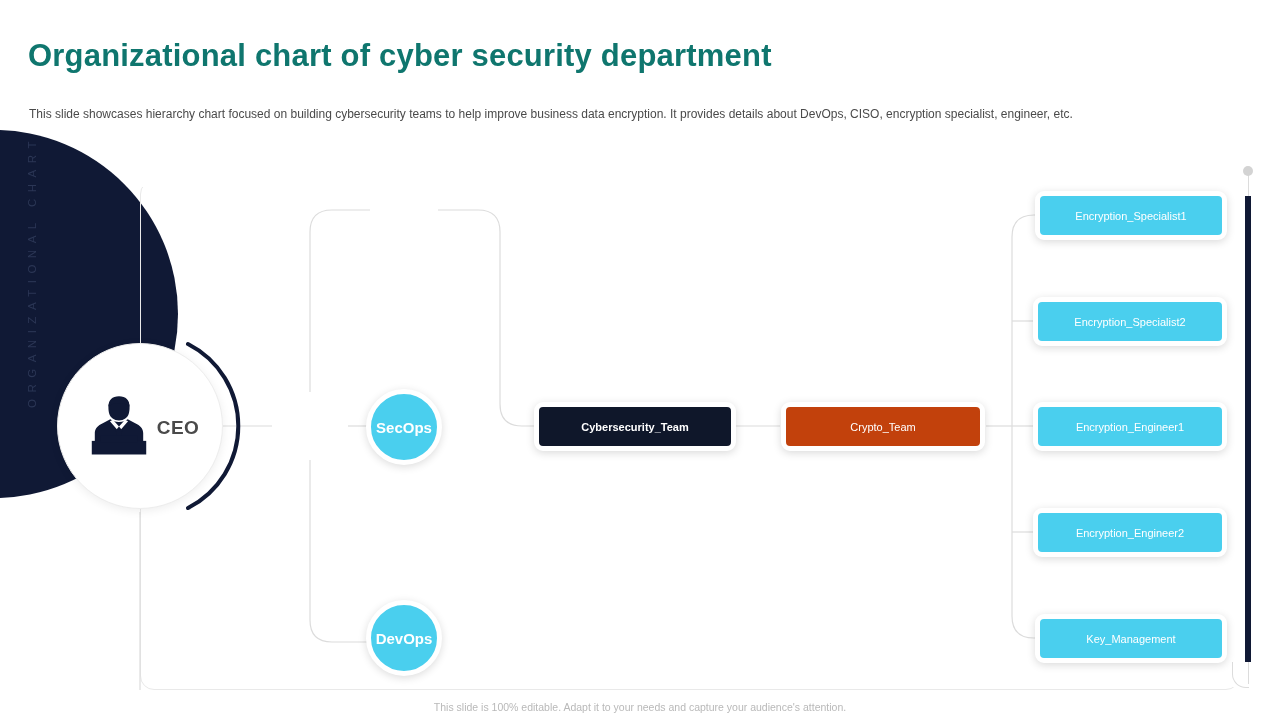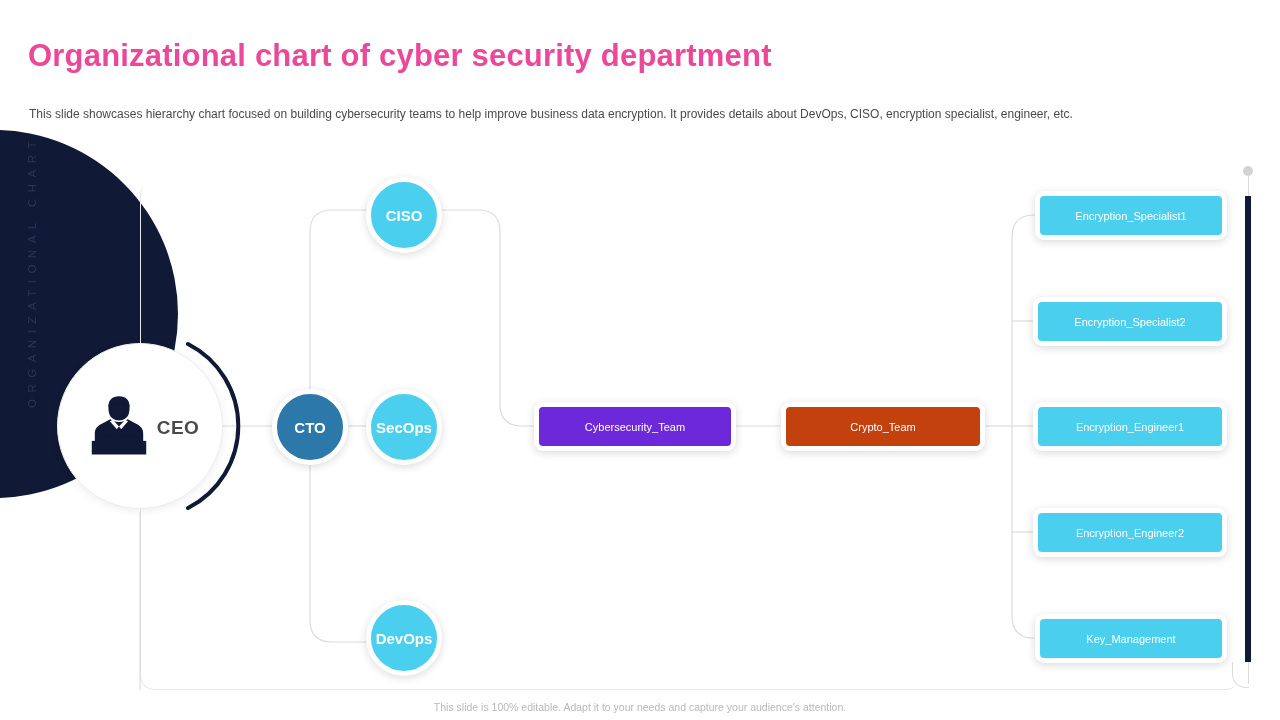--- a/index.html
+++ b/index.html
@@ -8,21 +8,21 @@
     width: 1280px; height: 720px;
     background: #ffffff;
     font-family: "Liberation Sans", sans-serif;
     overflow: hidden;
   }
   #slide { position: relative; width: 1280px; height: 720px; background: #fff; }
 
   
   .title {
     position: absolute; left: 28px; top: 38px;
-    font-size: 31px; font-weight: bold; color: #ec4899;
+    font-size: 31px; font-weight: bold; color: #0f766e;
     letter-spacing: .2px; white-space: nowrap;
   }
   .subtitle {
     position: absolute; left: 29px; top: 107px;
     font-size: 12px; color: #4a4a4a; white-space: nowrap;
   }
   .footer {
     position: absolute; left: 0; top: 701px; width: 1280px;
     text-align: center; font-size: 10.5px; color: #b9b9b9;
   }
@@ -110,21 +110,21 @@
   .c-steel { background: #2C78A9; }
 
   
   .box {
     position: absolute; border-radius: 9px;
     display: flex; align-items: center; justify-content: center;
     color: #ffffff; font-size: 11px;
     border: 5px solid #ffffff;
     box-shadow: 0 2px 9px rgba(0,0,0,.15);
   }
-  .b-navy  { background: #6d28d9; }
+  .b-navy  { background: #0f172a; font-weight: bold; }
   .b-steel { background: #c2410c; }
   .b-cyan  { background: #4ACFEE; }
 </style>
 </head>
 <body>
 
 <div id="slide">
 
   <div class="title">Organizational chart of cyber security department</div>
   <div class="subtitle">This slide showcases hierarchy chart focused on building cybersecurity teams to help improve business data encryption. It provides details about DevOps, CISO,  encryption specialist, engineer, etc.</div>
@@ -192,27 +192,21 @@
         <rect x="26" y="55" width="48" height="9"></rect>
       </g>
     </svg>
     <div class="ceo-label">CEO</div>
   </div>
 
   <svg style="position:absolute;left:170px;top:330px;width:80px;height:192px" viewBox="0 0 80 192" xmlns="http://www.w3.org/2000/svg">
     <path d="M18 14 A92 92 0 0 1 18 178" fill="none" stroke="#101935" stroke-width="4" stroke-linecap="round"></path>
   </svg>
 
-  <div class="circle c-steel" style="left:272px;top:389px;width:76px;height:76px">
-    <span>CTO</span>
-  </div>
-
-  <div class="circle c-cyan" style="left:366px;top:177px;width:76px;height:76px">
-    <span>CISO</span>
-  </div>
+
 
   <div class="circle c-cyan" style="left:366px;top:389px;width:76px;height:76px">
     <span>SecOps</span>
   </div>
 
   <div class="circle c-cyan" style="left:366px;top:600px;width:76px;height:76px">
     <span>DevOps</span>
   </div>
 
   <div class="box b-navy" style="left:534px;top:402px;width:202px;height:49px">

